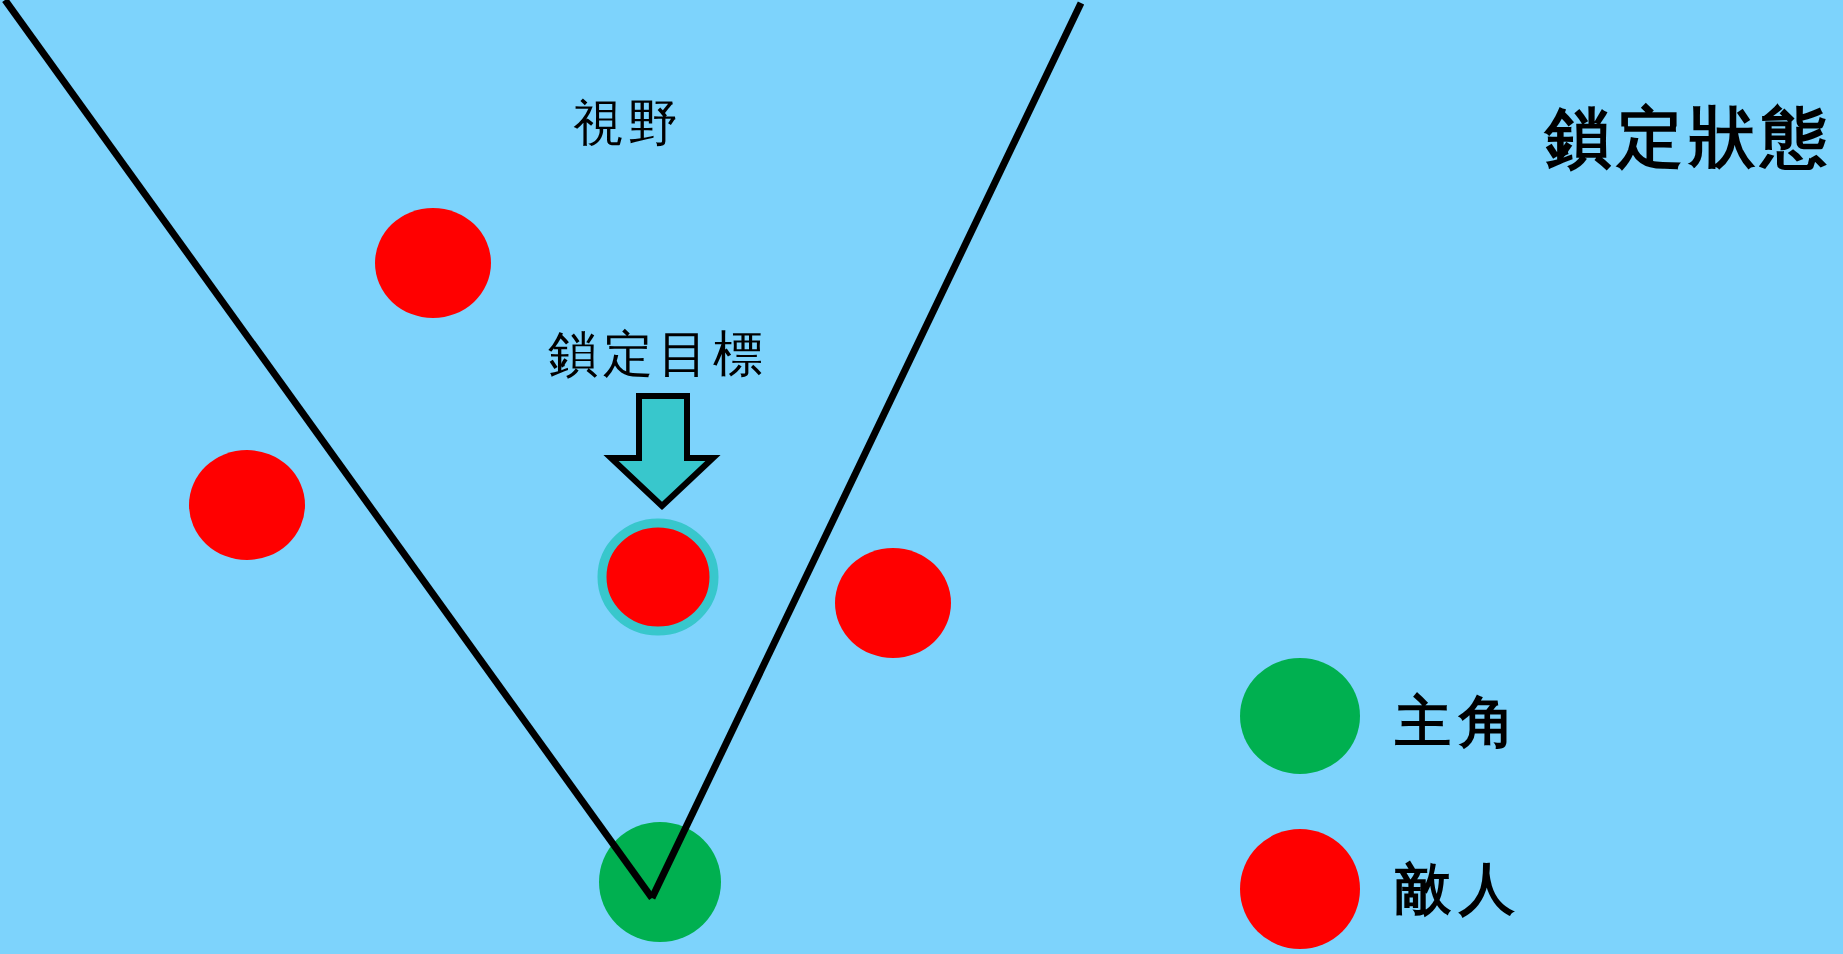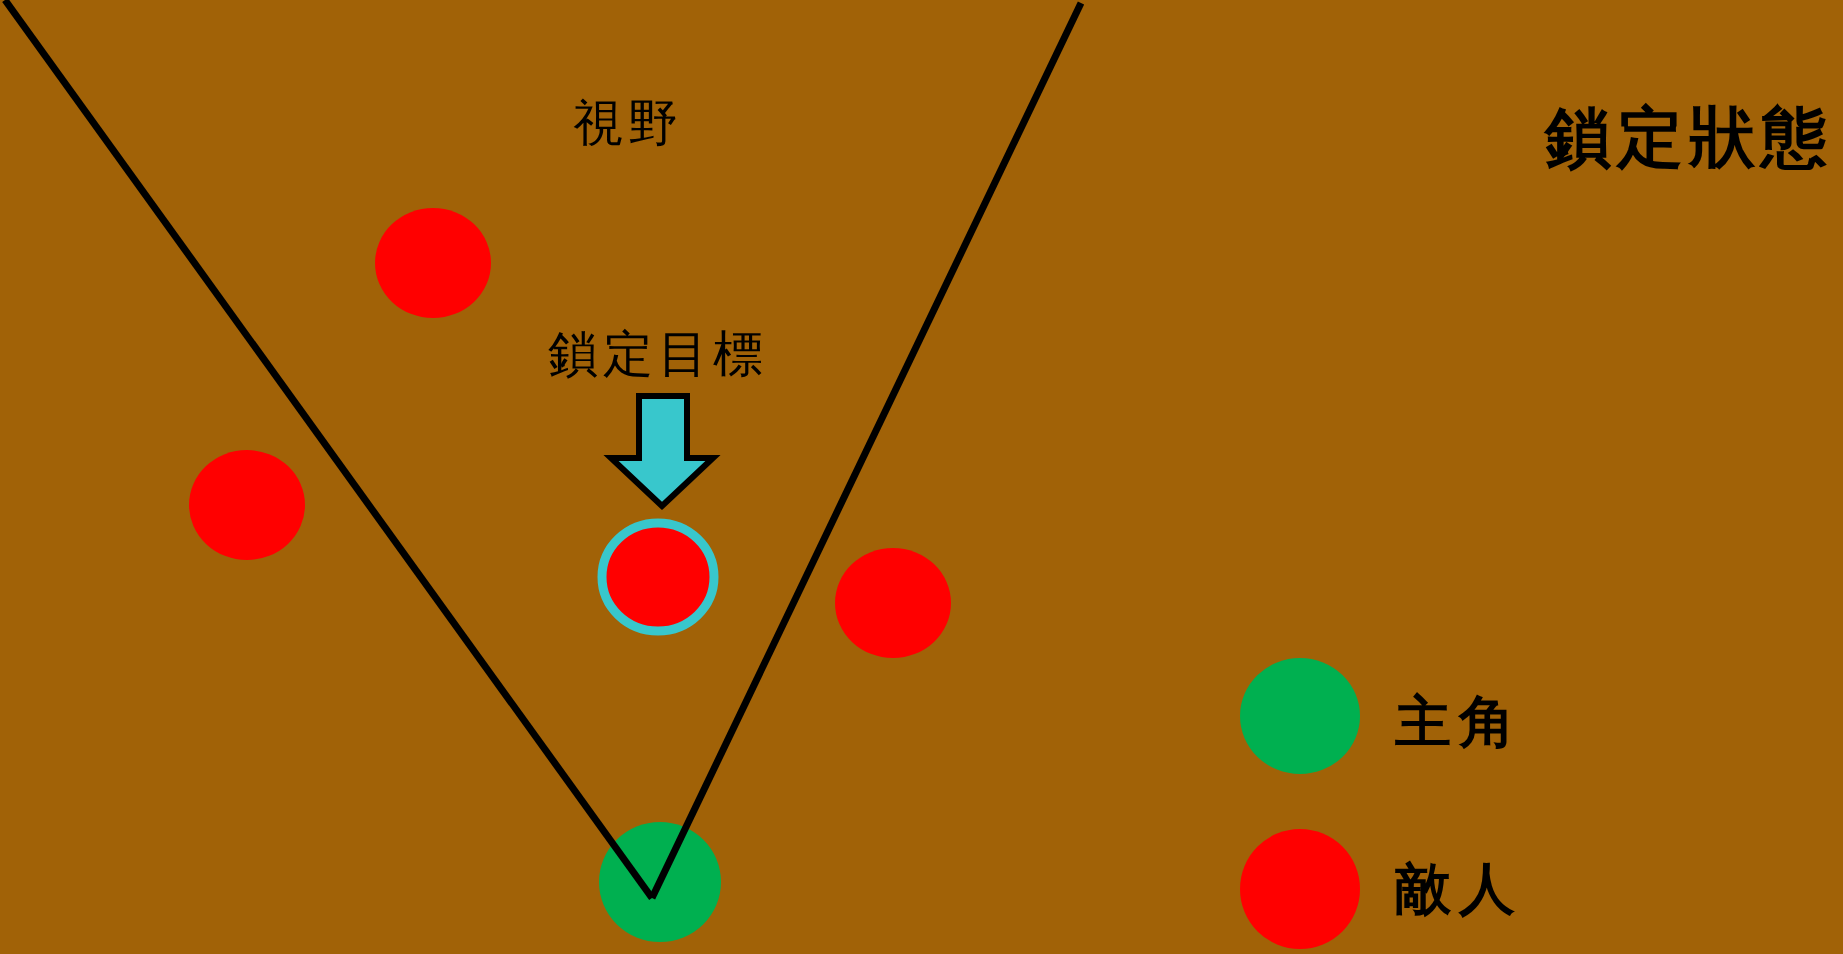--- a/index.html
+++ b/index.html
@@ -5,21 +5,21 @@
   html, body {
     margin: 0;
     padding: 0;
     background: #ffffff;
     font-family: "Liberation Serif", "DejaVu Serif", serif;
   }
   .canvas {
     position: relative;
     width: 1843px;
     height: 954px;
-    background: #a16207;
+    background: #7dd3fc;
     overflow: hidden;
   }
   svg { display: block; }
   .t-normal {
     font-family: "Liberation Serif", "DejaVu Serif", serif;
     font-weight: 400;
     font-size: 50px;
     letter-spacing: 5px;
   }
   .t-title {

